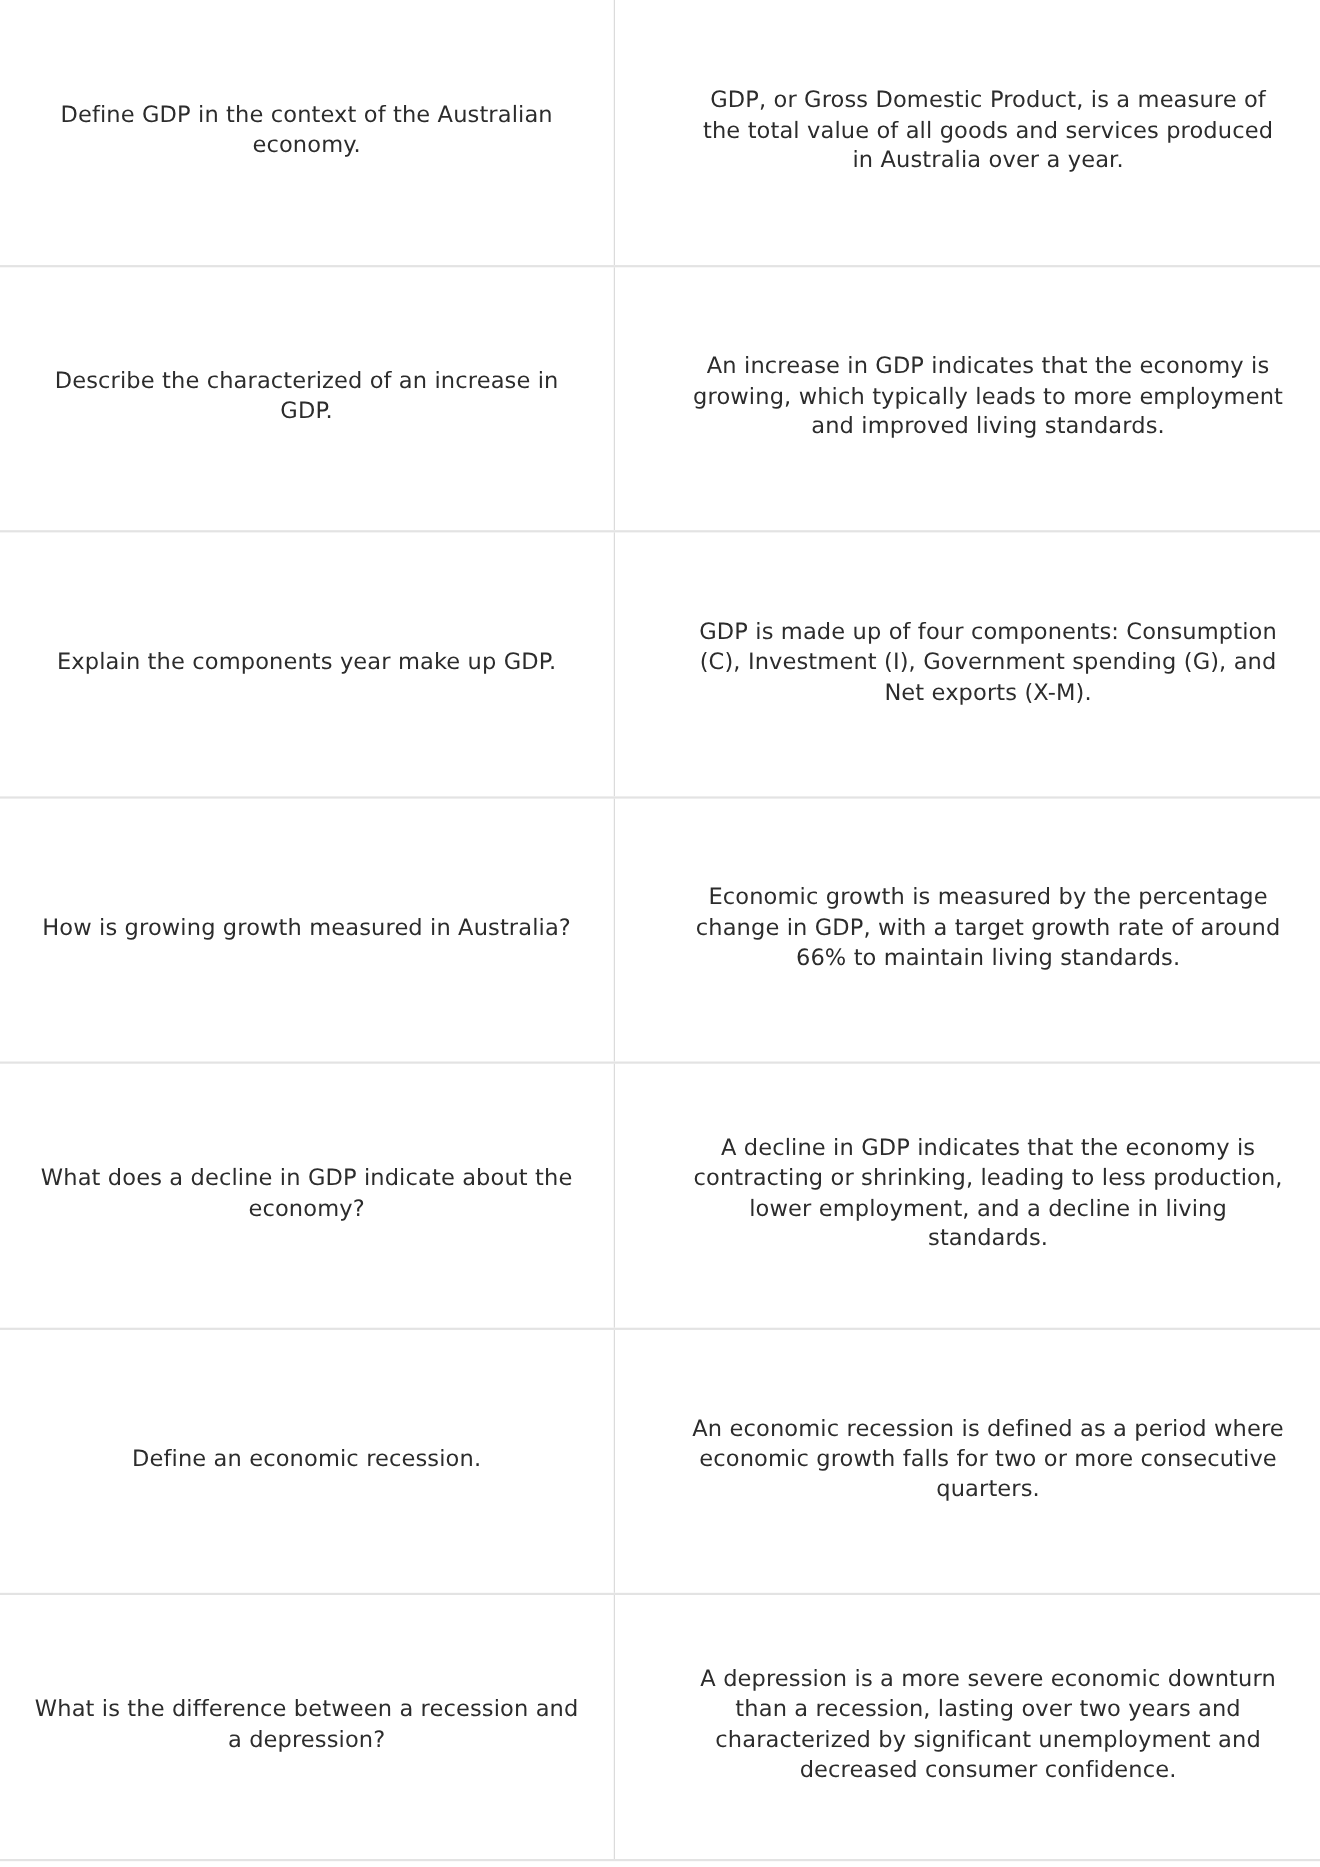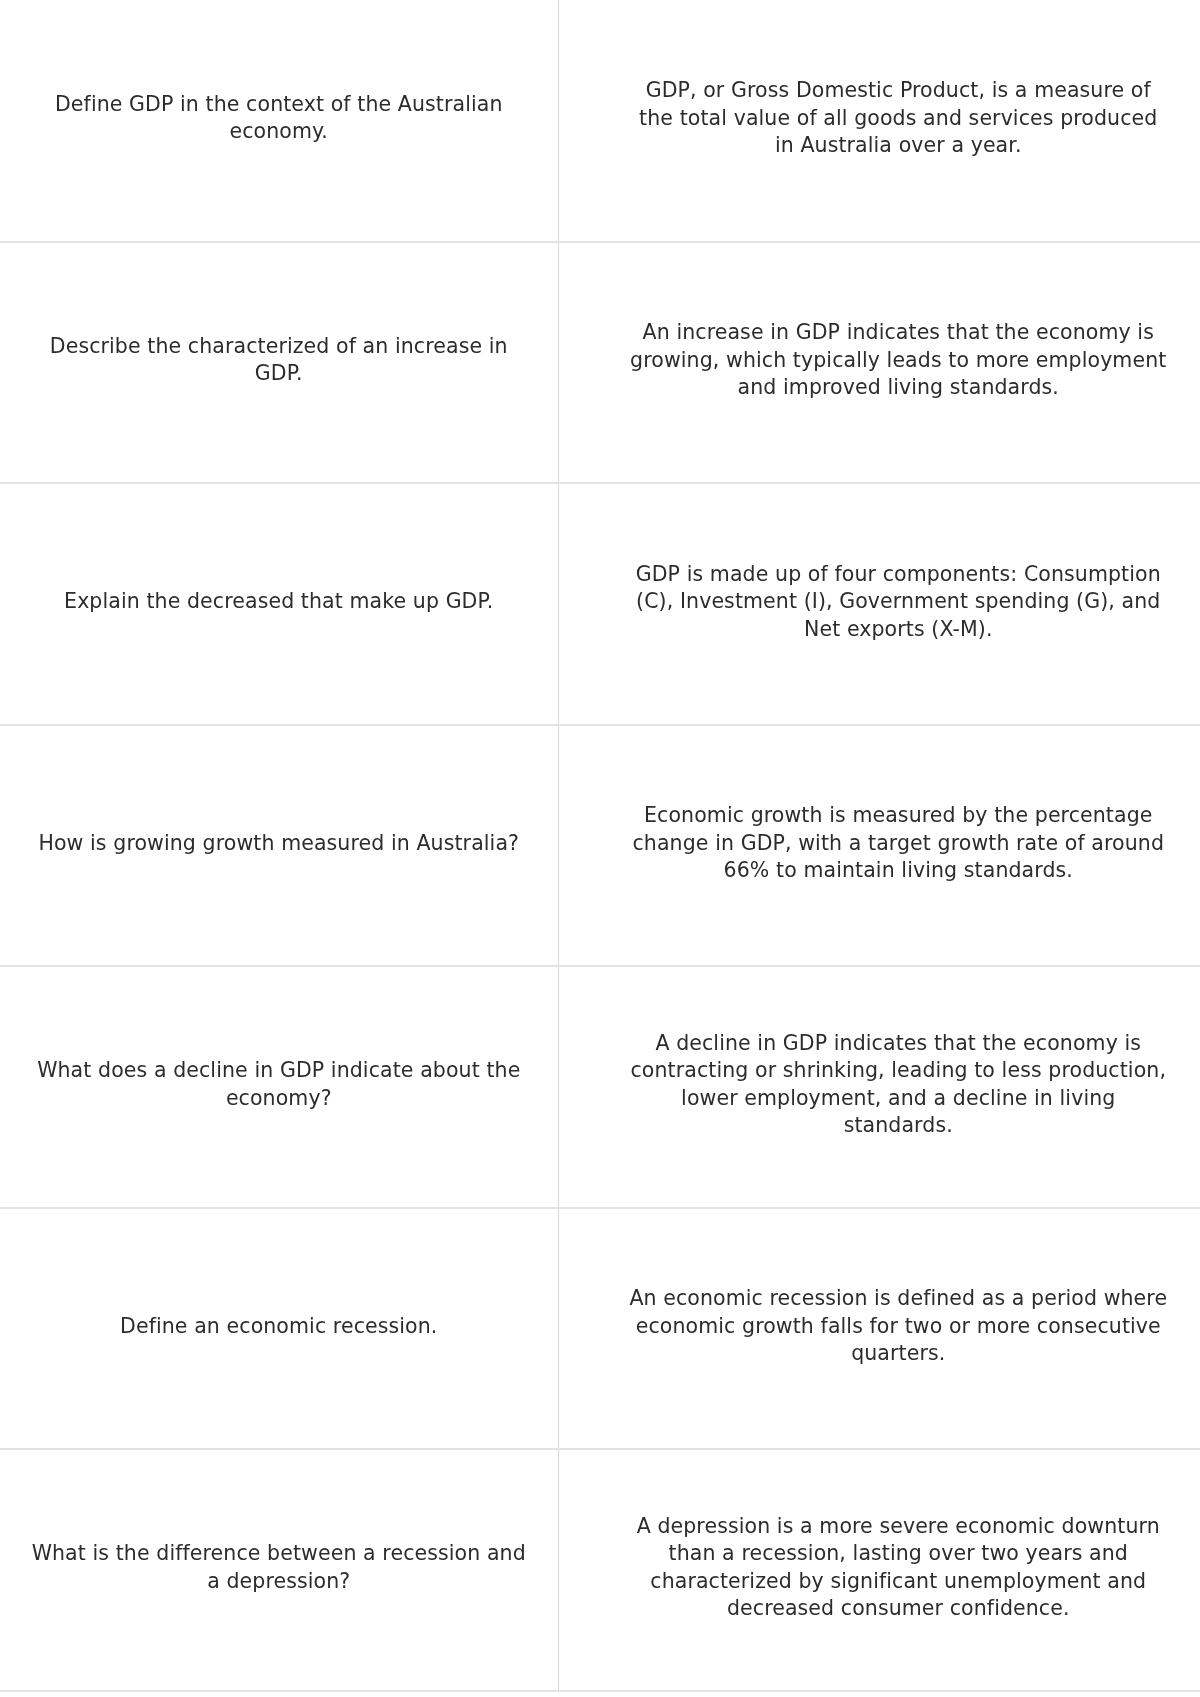--- a/index.html
+++ b/index.html
@@ -89,21 +89,21 @@
       <td class="cell cell-question">
         <span class="cell-text">Describe the characterized of an increase in GDP.</span>
       </td>
       <td class="cell cell-answer">
         <span class="cell-text">An increase in GDP indicates that the economy is growing, which typically leads to more employment and improved living standards.</span>
       </td>
     </tr>
 
     <tr class="flashcard-row">
       <td class="cell cell-question">
-        <span class="cell-text">Explain the decreased that make up GDP.</span>
+        <span class="cell-text">Explain the components year make up GDP.</span>
       </td>
       <td class="cell cell-answer">
         <span class="cell-text">GDP is made up of four components: Consumption (C), Investment (I), Government spending (G), and Net exports (X-M).</span>
       </td>
     </tr>
 
     <tr class="flashcard-row">
       <td class="cell cell-question">
         <span class="cell-text">How is growing growth measured in Australia?</span>
       </td>

